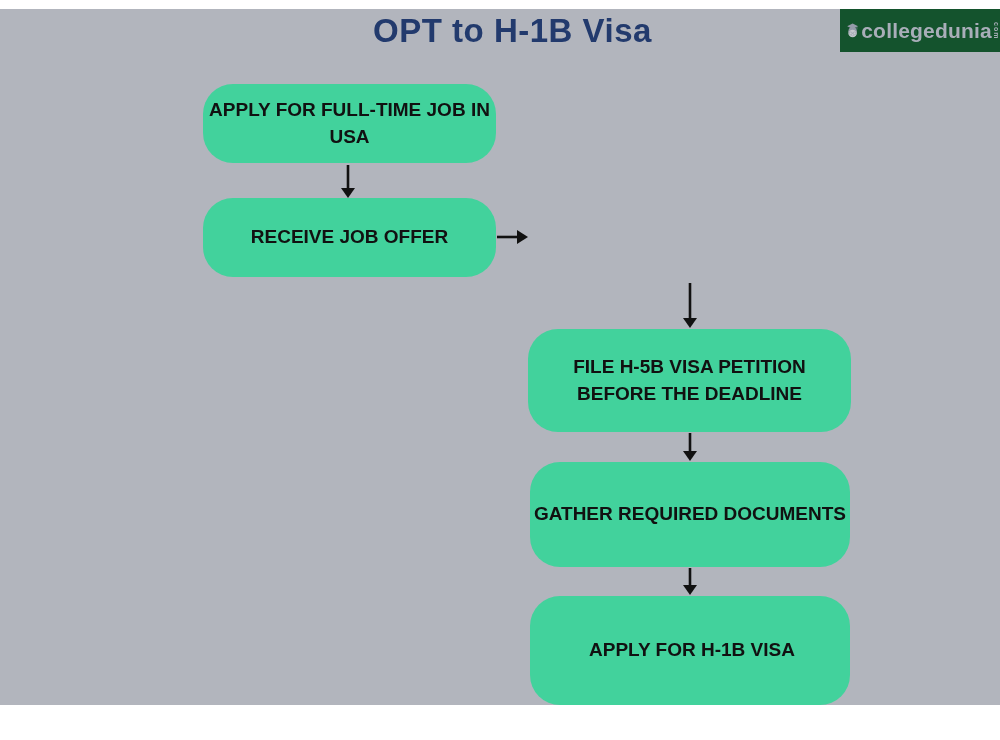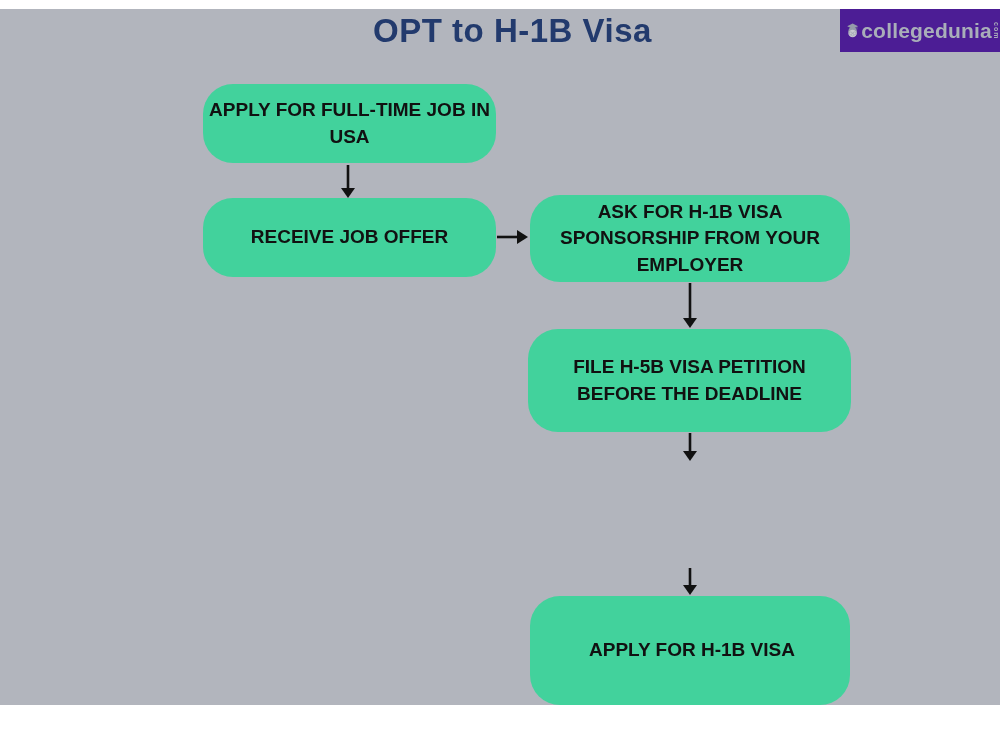--- a/index.html
+++ b/index.html
@@ -22,21 +22,21 @@
     font-weight:bold;
     letter-spacing:0.5px;
     color:#223a6d;
   }
 
   
   .logo-panel {
     position:absolute;
     top:0; right:0;
     width:160px; height:43px;
-    background:#4c1d95;
+    background:#14532d;
     display:flex;
     align-items:center;
     padding-left:6px;
   }
   .logo-text {
     font-size:21px;
     font-weight:bold;
     letter-spacing:0.2px;
     color:#a9aeb9;
     margin-left:2px;
@@ -98,25 +98,23 @@
       <line x1="15.6" y1="26" x2="18.4" y2="26" stroke="#9aa0ad" stroke-width="1.4"></line>
       <path d="M14 32 q3 2 6 0" fill="none" stroke="#9aa0ad" stroke-width="1.4" stroke-linecap="round"></path>
     </svg>
     <span class="logo-text">collegedunia</span>
     <span class="logo-suffix">com</span>
   </div>
 
   <div class="step s2">RECEIVE JOB OFFER</div>
   <div class="step s1">APPLY FOR FULL-TIME JOB IN
 USA</div>
-  <div class="step s3">ASK FOR H-1B VISA
-SPONSORSHIP FROM YOUR
-EMPLOYER</div>
   <div class="step s4">FILE H-5B VISA PETITION
 BEFORE THE DEADLINE</div>
+  <div class="step s5">GATHER REQUIRED DOCUMENTS</div>
   <div class="step s6">APPLY FOR H-1B VISA</div>
 
   <svg class="arrow-layer">
     <g stroke="#111" stroke-width="2.6" fill="#111">
       <g>
         <line x1="348" y1="156" x2="348" y2="180"></line>
         <polygon points="341,179 355,179 348,189" stroke="none"></polygon>
       </g>
       <g>
         <line x1="497" y1="228" x2="518" y2="228"></line>

